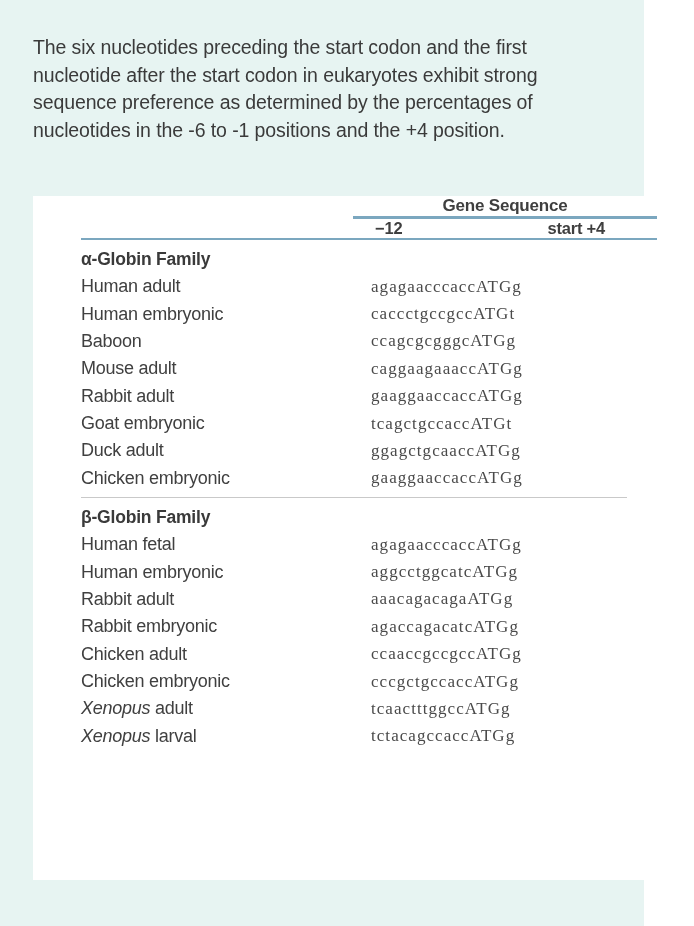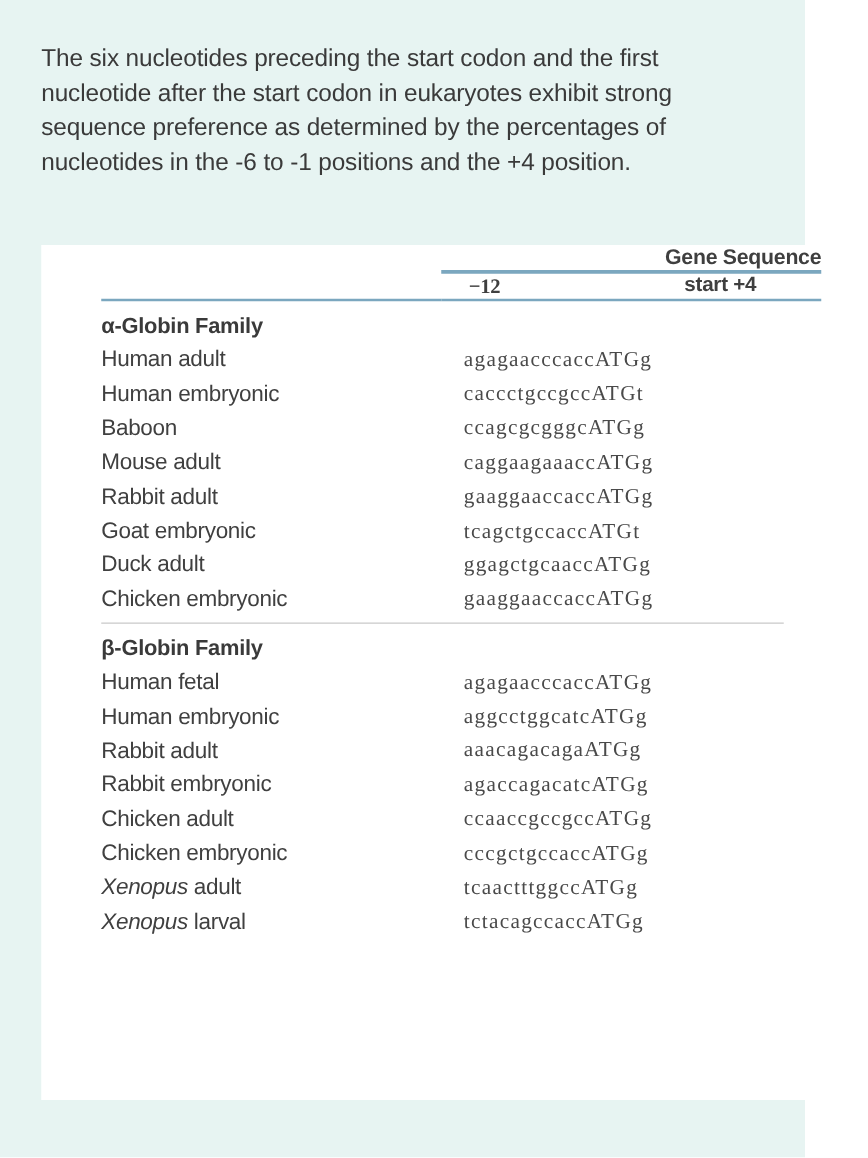--- a/index.html
+++ b/index.html
@@ -43,21 +43,21 @@
     table-layout: fixed;
   }
   .tbl td, .tbl th {
     padding: 0;
     margin: 0;
   }
   .col-name { width: 320px; }
   .col-seq  { width: 304px; }
 
   .hdr-group {
-    text-align: right;
+    text-align: center;
     font-size: 17px;
     font-weight: bold;
     color: #3f3f3f;
     font-family: "Liberation Sans", sans-serif;
     padding: 8px 0 9px 0;
     letter-spacing: -0.2px;
   }
   .rule-blue {
     height: 2.5px;
     background: #7ba7bf;
@@ -71,21 +71,20 @@
     font-size: 16.5px;
     font-weight: bold;
     color: #3f3f3f;
     padding: 12px 0 12px 0;
     font-family: "Liberation Sans", sans-serif;
     letter-spacing: -0.2px;
   }
   .hdr-pos .minus12 {
     display: inline-block;
     padding-left: 22px;
-    font-family: Liberation Serif, serif;
   }
   .hdr-pos .startp4 {
     display: inline-block;
     float: right;
     padding-right: 52px;
   }
   .family-row td {
     font-size: 17.5px;
     font-weight: bold;
     color: #3a3a3a;

